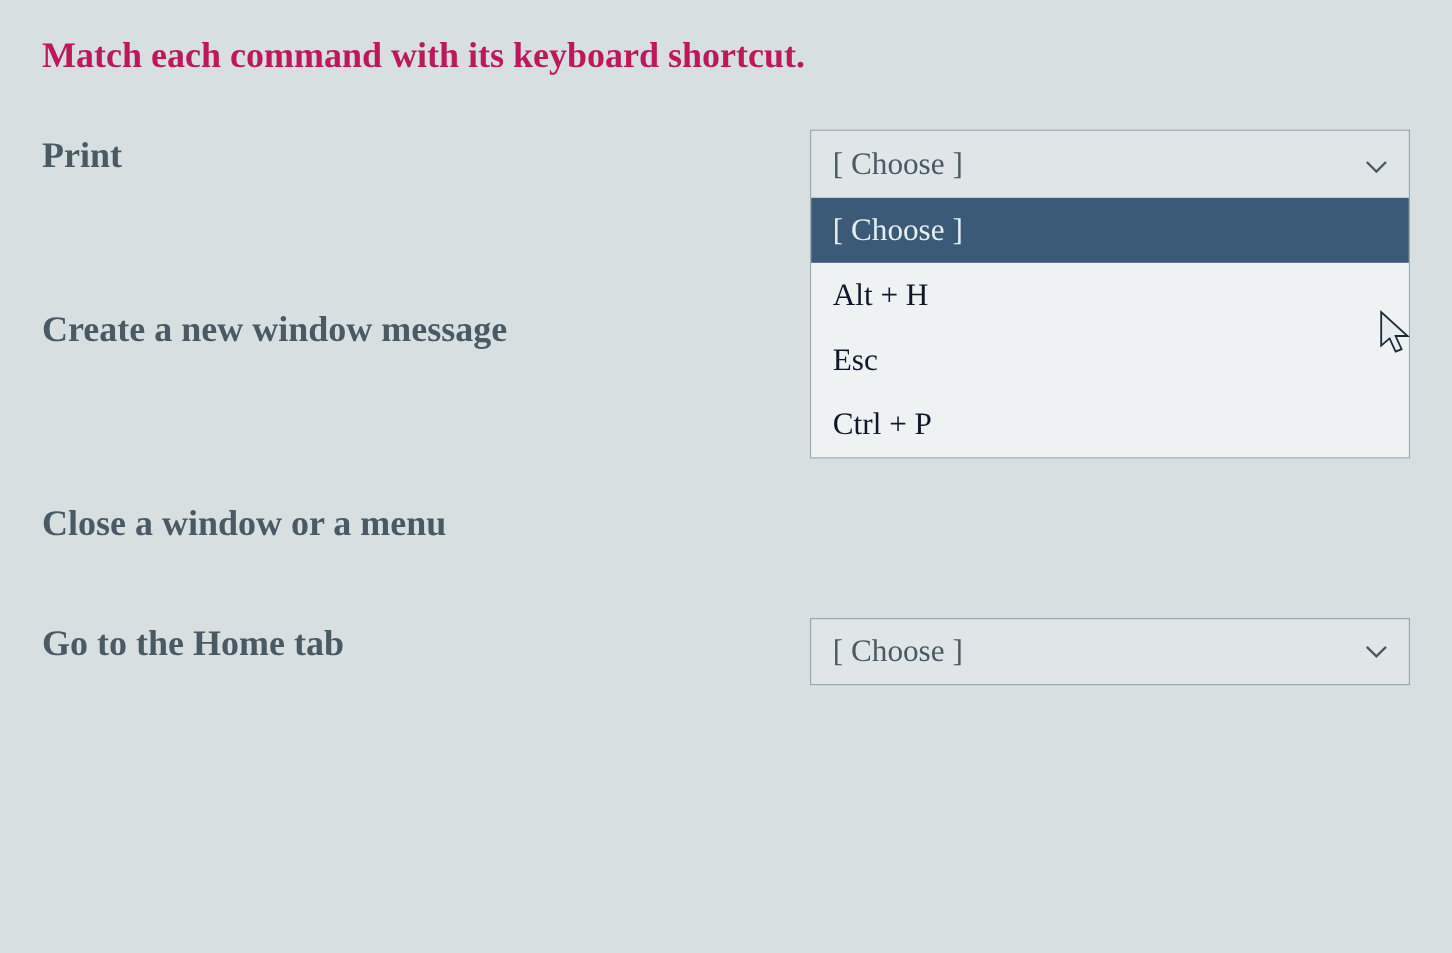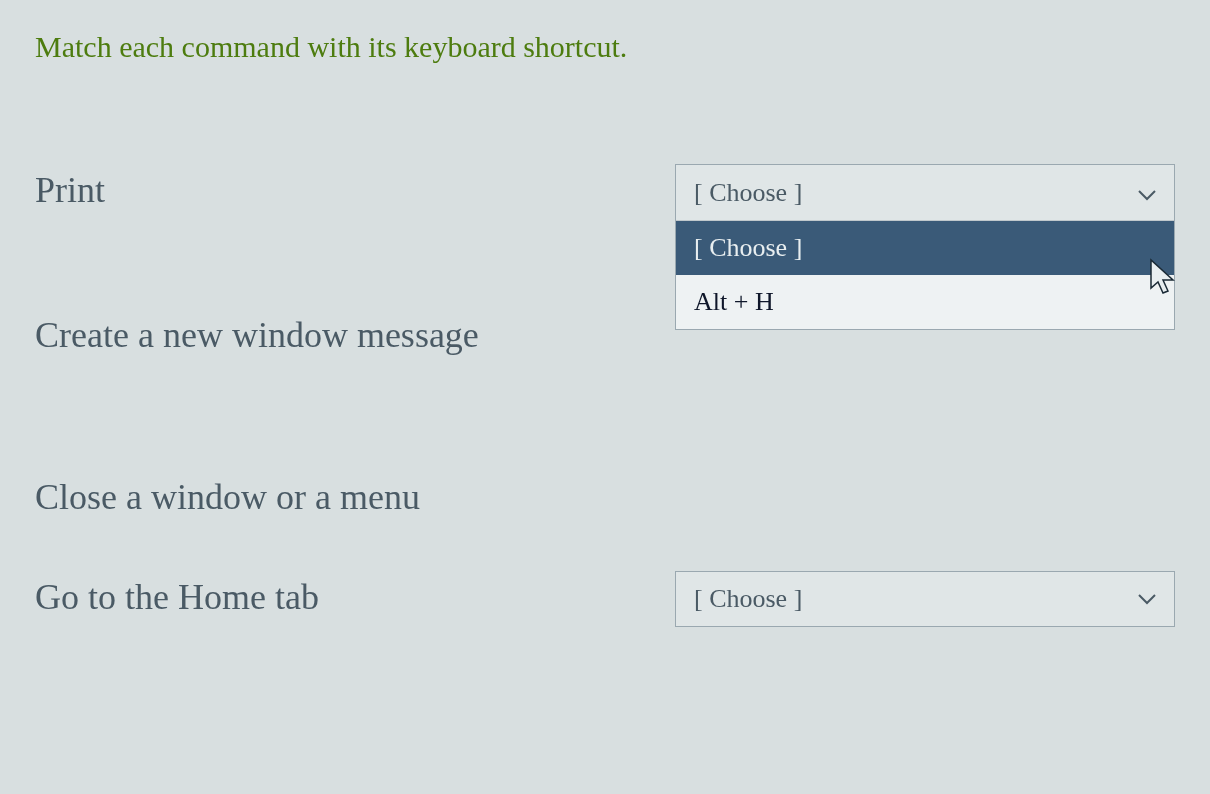--- a/index.html
+++ b/index.html
@@ -12,35 +12,36 @@
       height: 794px;
       font-family: Georgia, 'Times New Roman', serif;
       background: #d8dfe0;
       color: #2a3f4a;
       padding: 30px 35px;
       position: relative;
       overflow: hidden;
     }
     .instruction {
       font-size: 30px;
-      color: #4d7c0f;
-      margin-bottom: 100px;
-      font-weight: 400;
+      color: #be185d;
+      margin-bottom: 44px;
+      font-weight: 700;
     }
     .row {
       display: flex;
       align-items: flex-start;
       margin-bottom: 40px;
       min-height: 60px;
     }
     .label-col {
       flex: 0 0 640px;
-      font-size: 36px;
+      font-size: 30px;
       color: #4a5a65;
       padding-top: 5px;
+      font-weight: bold;
     }
     .select-col {
       flex: 1;
       position: relative;
     }
     .select-box {
       width: 100%;
       height: 56px;
       border: 1px solid #9aa8b0;
       background: #e0e6e7;
@@ -114,20 +115,22 @@
         <span>[ Choose ]</span>
         <span class="chev">
           <svg width="18" height="12" viewBox="0 0 18 12">
               <path d="M1 2 L9 10 L17 2" stroke="#4a5a65" stroke-width="2" fill="none"></path>
             </svg>
         </span>
       </div>
       <div class="dropdown-list">
         <div class="dropdown-item highlighted">[ Choose ]</div>
         <div class="dropdown-item">Alt + H</div>
+        <div class="dropdown-item">Esc</div>
+        <div class="dropdown-item">Ctrl + P</div>
       </div>
     </div>
   </div>
 </div>
 
 <div class="row" style="margin-top:85px;">
   <div class="label-col">Create a new window message</div>
   <div class="select-col"></div>
 </div>
 

